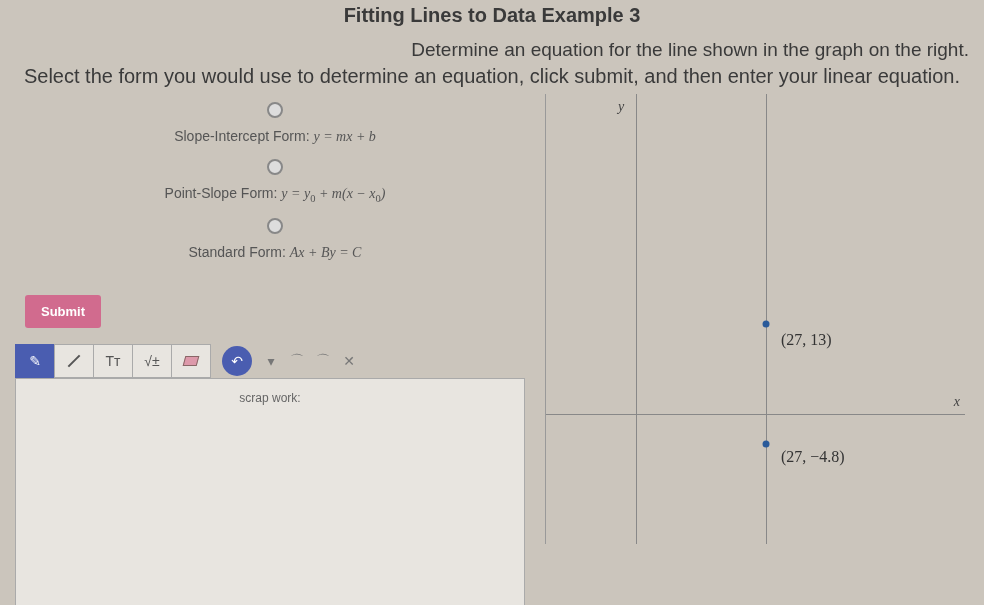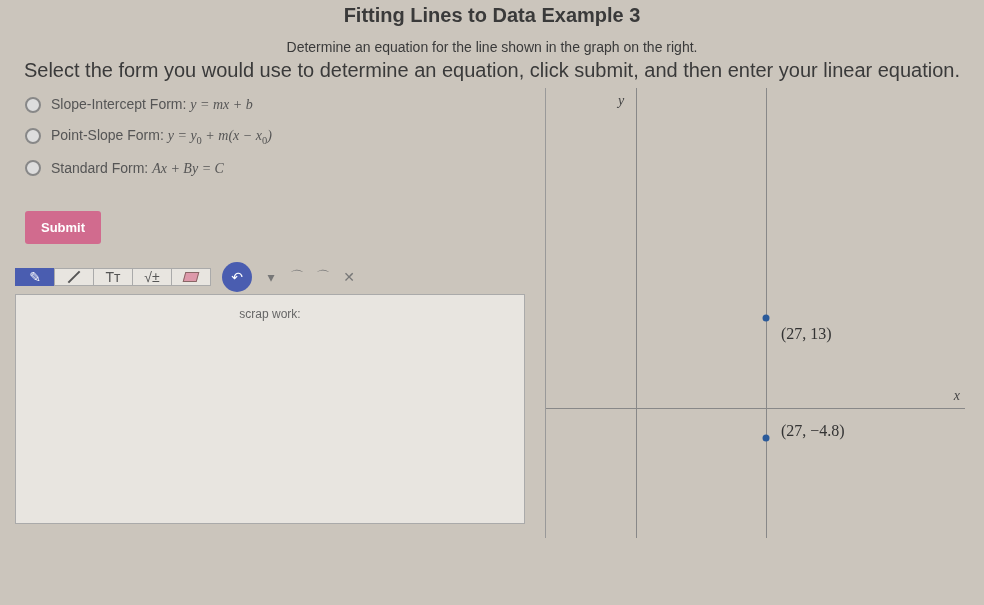--- a/index.html
+++ b/index.html
@@ -15,22 +15,22 @@
     padding: 4px 15px;
   }
   .title {
     text-align: center;
     font-size: 20px;
     font-weight: 600;
     color: #3a3a3a;
     margin-bottom: 12px;
   }
   .subtitle {
-    text-align: center;
-    font-size: 14px;
+    text-align: right;
+    font-size: 19px;
     color: #3a3a3a;
     margin-bottom: 4px;
   }
   .instruction {
     text-align: center;
     font-size: 20px;
     color: #3a3a3a;
     margin-bottom: 6px;
     padding: 0 5px;
   }
@@ -45,20 +45,21 @@
     flex: 1;
     position: relative;
   }
   .radio-option {
     display: flex;
     align-items: center;
     gap: 10px;
     margin: 8px 0 14px 10px;
     font-size: 14px;
     color: #555;
+    flex-direction: column;
   }
   .radio-circle {
     width: 16px;
     height: 16px;
     border: 2px solid #888;
     border-radius: 50%;
     background: #ddd;
   }
   .math {
     font-family: "Times New Roman", serif;
@@ -78,21 +79,21 @@
   }
   .toolbar {
     display: flex;
     align-items: center;
     gap: 0;
     margin-left: 0px;
     height: 36px;
   }
   .tool-btn {
     width: 40px;
-    height: 18px;
+    height: 34px;
     border: 1px solid #aaa;
     display: flex;
     align-items: center;
     justify-content: center;
     background: #e8e5e0;
     font-size: 14px;
     color: #555;
     margin-right: -1px;
   }
   .tool-btn.active {
@@ -225,17 +226,17 @@
     <div class="right-col">
       <div class="graph">
         <div class="vline1"></div>
         <div class="vline2"></div>
         <div class="hline1"></div>
         <div class="ylabel">y</div>
         <div class="xlabel">x</div>
         <div class="point" style="left:220px; top:230px;"></div>
         <div class="pt-label" style="left:235px; top:237px;">(27, 13)</div>
         <div class="point" style="left:220px; top:350px;"></div>
-        <div class="pt-label" style="left:235px; top:334px;">(27, −4.8)</div>
+        <div class="pt-label" style="left:235px; top:354px;">(27, −4.8)</div>
       </div>
     </div>
   </div>
 </div>
 
 </body></html>

